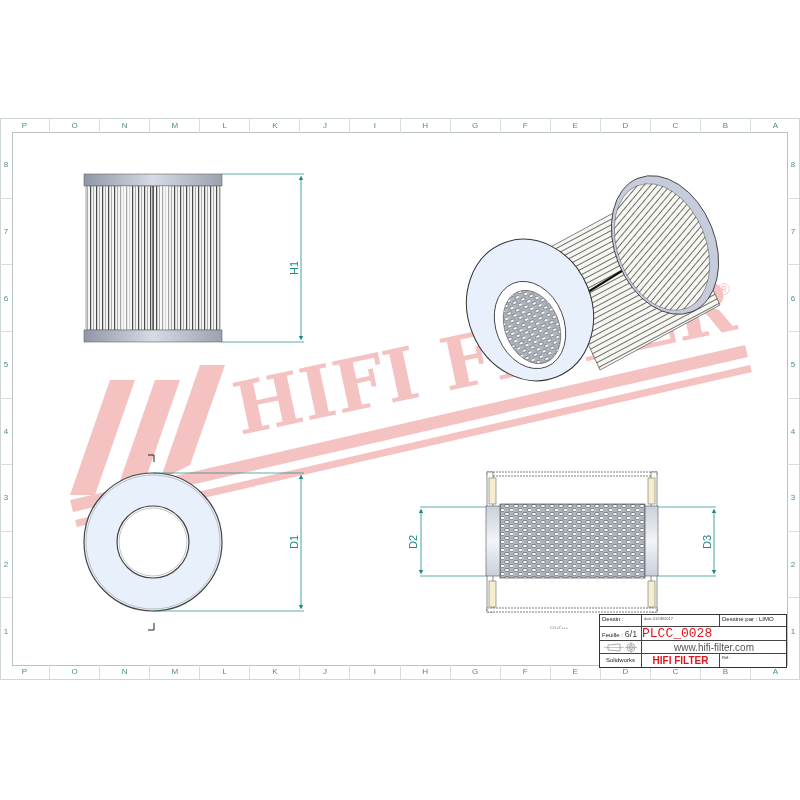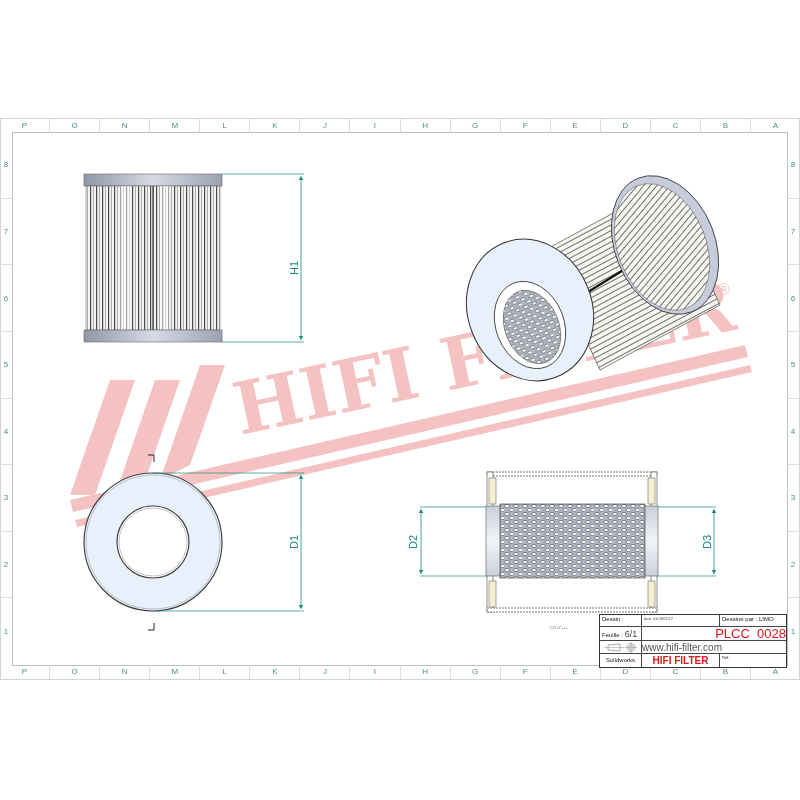--- a/index.html
+++ b/index.html
@@ -195,35 +195,35 @@
     <span>date 01/08/2017</span>
   </div>
   <div class="cell" style="left:120px;top:0;width:66px;height:12px;padding:1px 2px;border-right:none;">
     <span>Dessiné par : LIMO</span>
   </div>
 
   <div class="cell" style="left:0;top:12px;width:42px;height:14px;padding:2px;">
     <span>Feuille :</span>
     <span style="font-size:9px;color:#444;">6/1</span>
   </div>
-  <div class="cell red" style="left:42px;top:12px;width:144px;height:14px;text-align:right;font-size:13px;line-height:14px;border-right:none;">
+  <div class="cell red" style="left:42px;top:12px;width:144px;height:14px;text-align:left;font-size:13px;line-height:14px;border-right:none;font-family:Liberation Mono, monospace;">
     <span>PLCC_0028</span>
   </div>
 
   <div class="cell" style="left:0;top:26px;width:42px;height:13px;">
     <svg width="42" height="13">
       <polygon points="8,4 20,3 20,10 8,9" fill="none" stroke="#777" stroke-width="0.6"></polygon>
       <line x1="4" y1="6.5" x2="24" y2="6.5" stroke="#777" stroke-width="0.4"></line>
       <circle cx="31" cy="6.5" r="4" fill="none" stroke="#777" stroke-width="0.6"></circle>
       <circle cx="31" cy="6.5" r="2" fill="none" stroke="#777" stroke-width="0.6"></circle>
       <line x1="25" y1="6.5" x2="37" y2="6.5" stroke="#777" stroke-width="0.4"></line>
       <line x1="31" y1="1" x2="31" y2="12" stroke="#777" stroke-width="0.4"></line>
     </svg>
   </div>
-  <div class="cell" style="left:42px;top:26px;width:144px;height:13px;font-size:10px;line-height:13px;color:#555;border-right:none;">
+  <div class="cell" style="left:42px;top:26px;width:144px;height:13px;text-align:center;font-size:10px;line-height:13px;color:#555;border-right:none;">
     <span>www.hifi-filter.com</span>
   </div>
 
   <div class="cell" style="left:0;top:39px;width:42px;height:13px;text-align:center;line-height:13px;border-bottom:none;">
     <span>Solidworks</span>
   </div>
   <div class="cell red" style="left:42px;top:39px;width:78px;height:13px;text-align:center;font-size:10px;font-weight:bold;line-height:13px;border-bottom:none;">
     <span>HIFI FILTER</span>
   </div>
   <div class="cell" style="left:120px;top:39px;width:66px;height:13px;padding:1px 2px;border-right:none;border-bottom:none;font-size:4px;">

